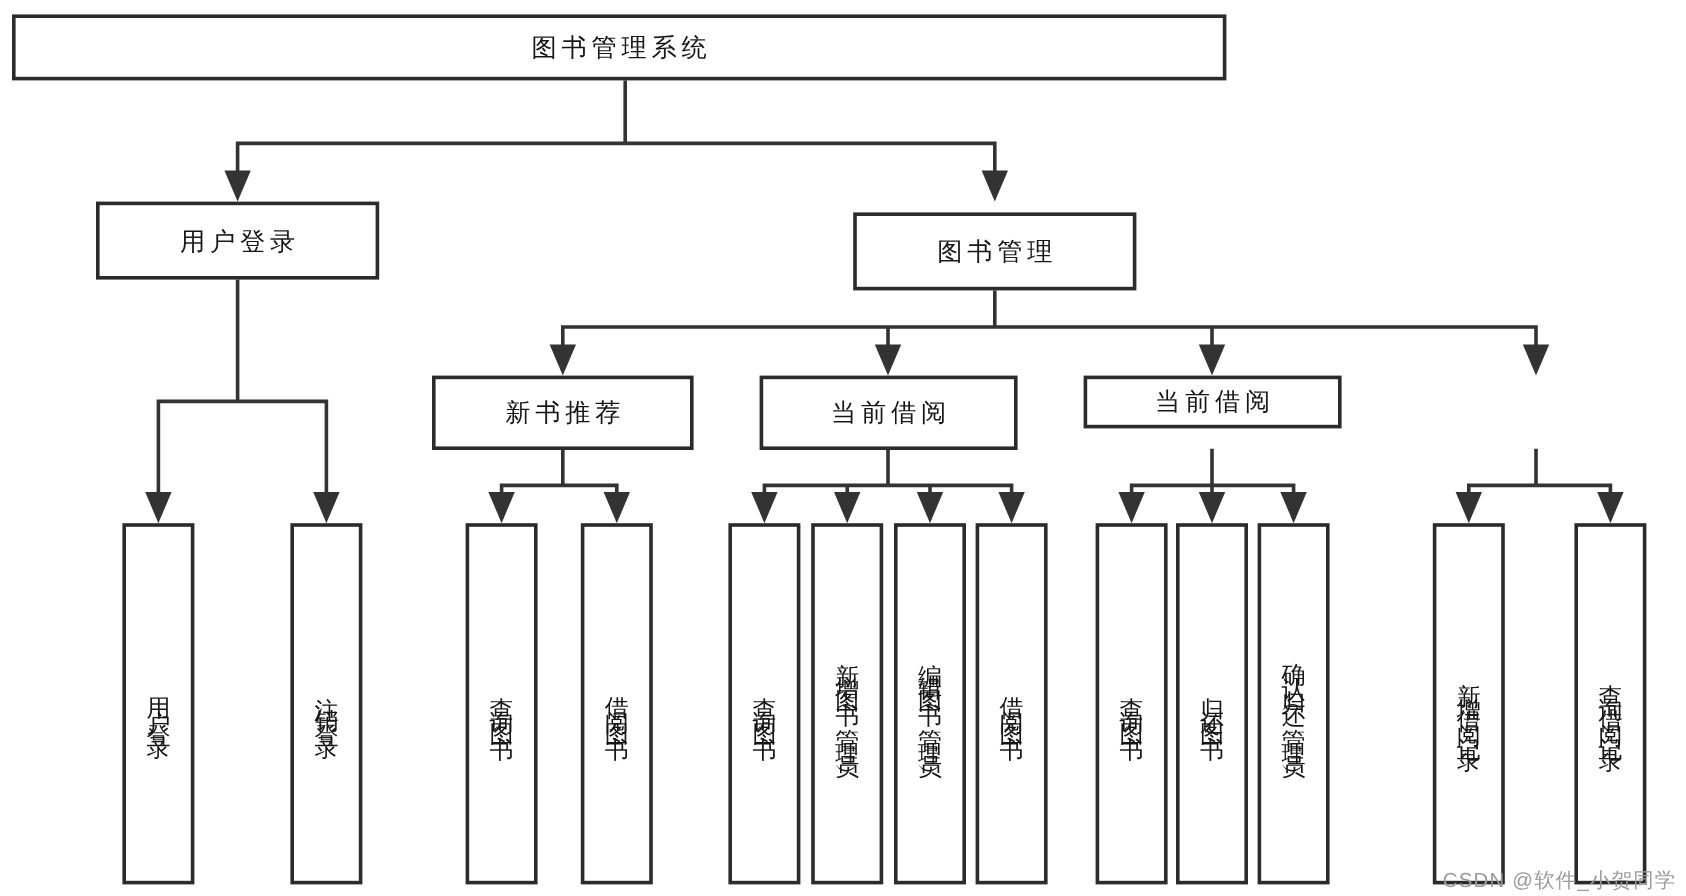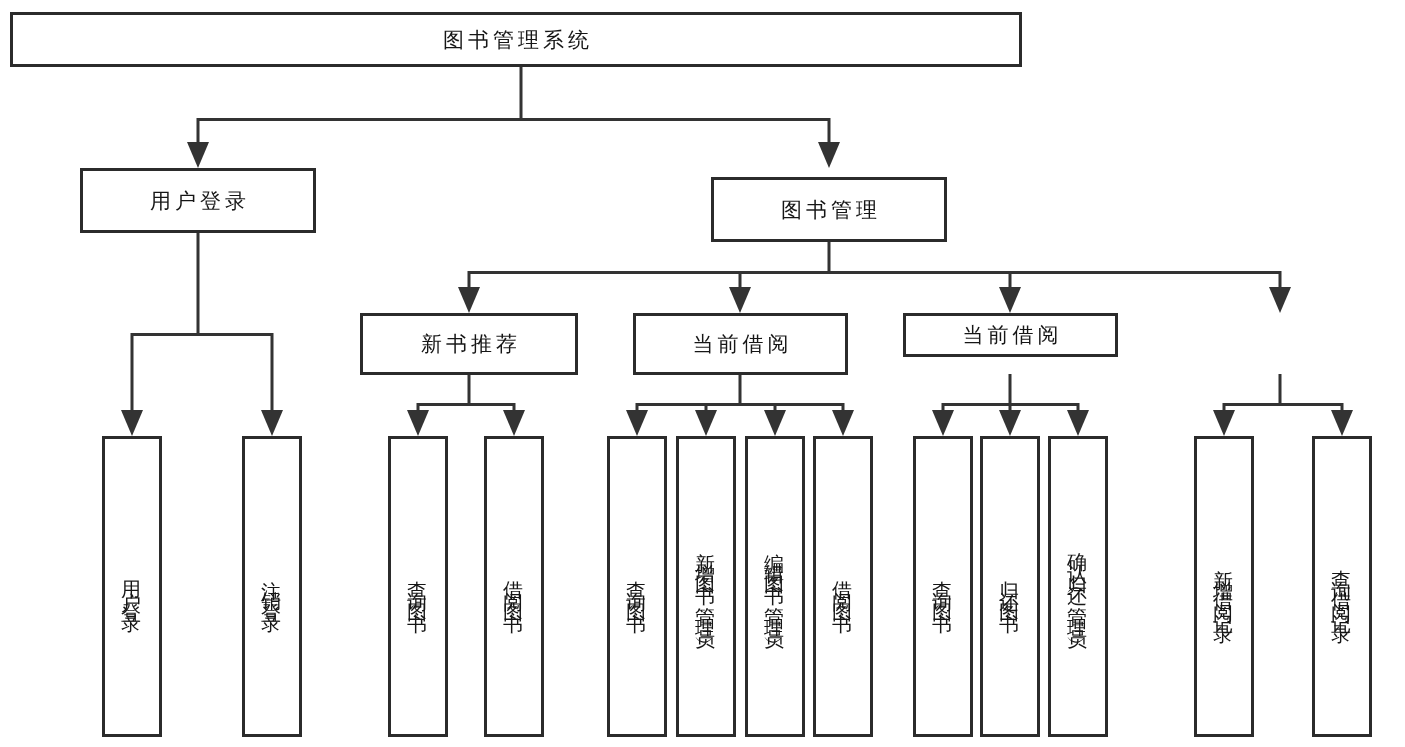--- a/index.html
+++ b/index.html
@@ -113,14 +113,15 @@
   <div class="box box-v" style="left:745px; top:436px; width:60px; height:301px;">编辑图书（管理员）</div>
   <div class="box box-v" style="left:813px; top:436px; width:60px; height:301px;">借阅图书</div>
 
   <div class="box box-v" style="left:913px; top:436px; width:60px; height:301px;">查询图书</div>
   <div class="box box-v" style="left:980px; top:436px; width:60px; height:301px;">归还图书</div>
   <div class="box box-v" style="left:1048px; top:436px; width:60px; height:301px;">确认归还（管理员）</div>
 
   <div class="box box-v" style="left:1194px; top:436px; width:60px; height:301px;">新增借阅记录</div>
   <div class="box box-v" style="left:1312px; top:436px; width:60px; height:301px;">查询借阅记录</div>
 
+  <div class="watermark">CSDN @软件_小贺同学</div>
 
 </div>
 
 </body></html>

